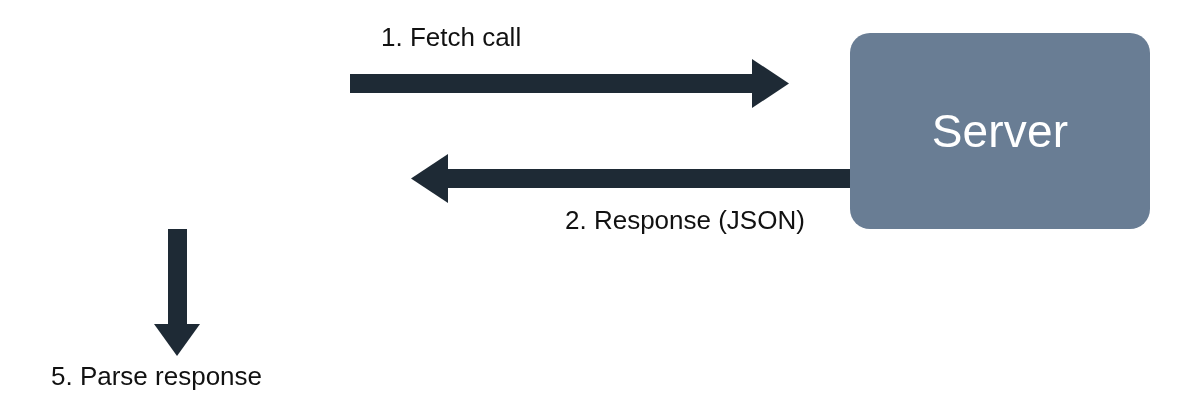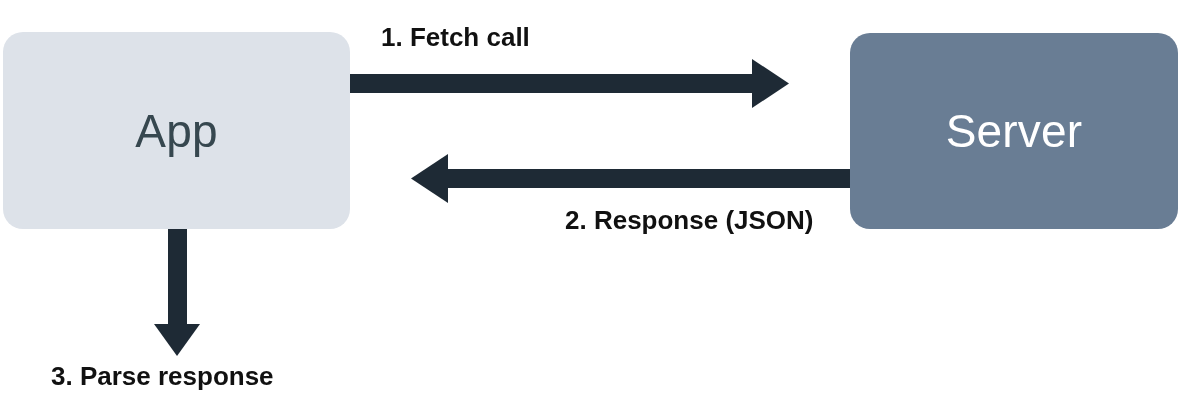--- a/index.html
+++ b/index.html
@@ -38,38 +38,38 @@
     width: 347px;
     height: 197px;
     background: #dde2e9;
   }
   #node-app .node-label {
     color: #36474f;
   }
   #node-server {
     left: 850px;
     top: 33px;
-    width: 328px;
+    width: 300px;
     height: 196px;
     background: #697d94;
   }
   #node-server .node-label {
     color: #ffffff;
   }
   .edge-layer {
     position: absolute;
     left: 0;
     top: 0;
     width: 1200px;
     height: 408px;
   }
   .edge-label {
     position: absolute;
     font-size: 26px;
-    font-weight: 700;
+    font-weight: 400;
     color: #111111;
     white-space: nowrap;
     line-height: 1;
   }
   #label-fetch-call {
     left: 381px;
     top: 24px;
   }
   #label-response-json {
     left: 533px;
@@ -97,25 +97,22 @@
       <rect x="444" y="169" width="406" height="19" fill="#1e2a35"></rect>
       <polygon points="448,154 411,178.5 448,203" fill="#1e2a35"></polygon>
     </g>
 
     <g>
       <rect x="168" y="229" width="19" height="99" fill="#1e2a35"></rect>
       <polygon points="154,324 200,324 177,356" fill="#1e2a35"></polygon>
     </g>
   </svg>
 
-  <div class="node-box" id="node-app">
-    <span class="node-label">App</span>
-  </div>
 
   <div class="node-box" id="node-server">
     <span class="node-label">Server</span>
   </div>
 
   <span class="edge-label" id="label-fetch-call">1. Fetch call</span>
   <span class="edge-label" id="label-response-json">2. Response (JSON)</span>
-  <span class="edge-label" id="label-parse-response">3. Parse response</span>
+  <span class="edge-label" id="label-parse-response">5. Parse response</span>
 
 </div>
 
 </body></html>

